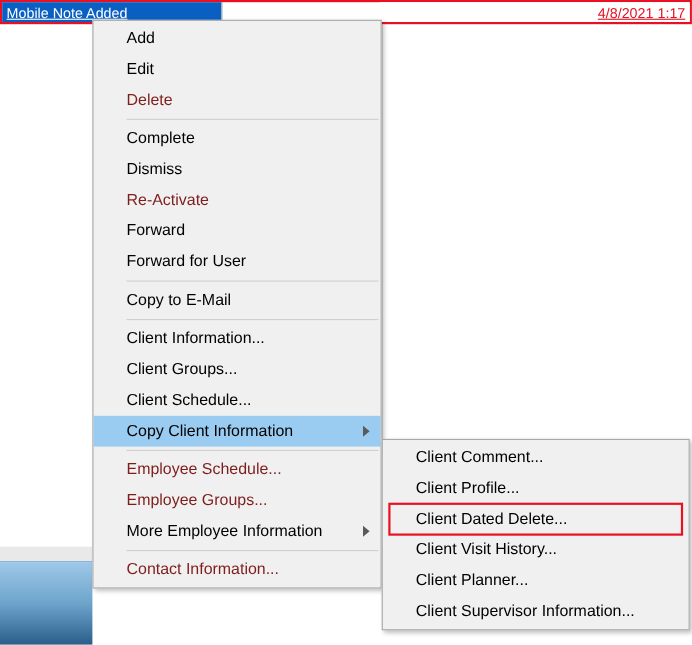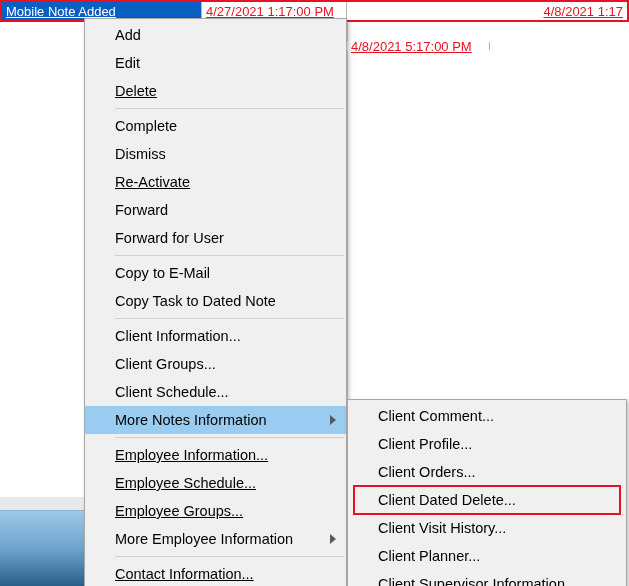--- a/index.html
+++ b/index.html
@@ -68,22 +68,21 @@
       height: 28px;
       display: flex;
       align-items: center;
       padding: 0 10px 0 30px;
       font-size: 14.5px;
       color: #000000;
       cursor: default;
       position: relative;
     }
     .menu-item.disabled {
-      color: #000000;
-      text-decoration: underline;
+      color: #7f1d1d;
     }
     .menu-item.highlighted {
       background: #99ccf0;
     }
     .menu-sep {
       height: 1px;
       background: #cfcfcf;
       margin: 3px 2px 3px 30px;
     }
     .submenu-arrow {
@@ -143,65 +142,61 @@
       border-left: 1px solid #d0d0d0;
     }
   </style>
 </head>
 <body>
 
 <div class="right-bg"></div>
 
 <div class="top-row">
   <div class="cell selected">Mobile Note Added</div>
-  <div class="cell red-date">4/27/2021 1:17:00 PM</div>
   <div class="cell red-date narrow">4/8/2021 5:17:00 PM</div>
   <div class="cell red-date end">4/8/2021 1:17</div>
 </div>
 
 <div class="white-strip"></div>
 <div class="bottom-bg"></div>
 
 <div class="context-menu">
   <div class="menu-item">Add</div>
   <div class="menu-item">Edit</div>
   <div class="menu-item disabled">Delete</div>
   <div class="menu-sep"></div>
   <div class="menu-item">Complete</div>
   <div class="menu-item">Dismiss</div>
   <div class="menu-item disabled">Re-Activate</div>
   <div class="menu-item">Forward</div>
   <div class="menu-item">Forward for User</div>
   <div class="menu-sep"></div>
   <div class="menu-item">Copy to E-Mail</div>
-  <div class="menu-item">Copy Task to Dated Note</div>
   <div class="menu-sep"></div>
   <div class="menu-item">Client Information...</div>
   <div class="menu-item">Client Groups...</div>
   <div class="menu-item">Client Schedule...</div>
   <div class="menu-item highlighted">
-    <span>More Notes Information</span>
+    <span>Copy Client Information</span>
     <span class="submenu-arrow"></span>
   </div>
   <div class="menu-sep"></div>
-  <div class="menu-item disabled">Employee Information...</div>
   <div class="menu-item disabled">Employee Schedule...</div>
   <div class="menu-item disabled">Employee Groups...</div>
   <div class="menu-item">
     <span>More Employee Information</span>
     <span class="submenu-arrow"></span>
   </div>
   <div class="menu-sep"></div>
   <div class="menu-item disabled">Contact Information...</div>
 </div>
 
 <div class="submenu">
   <div class="menu-item">Client Comment...</div>
   <div class="menu-item">Client Profile...</div>
-  <div class="menu-item">Client Orders...</div>
   <div class="submenu-item-box">
     <div class="menu-item">Client Dated Delete...</div>
     <div class="red-box" style="top:-1px; left:5px; right:5px; bottom:-1px;"></div>
   </div>
   <div class="menu-item">Client Visit History...</div>
   <div class="menu-item">Client Planner...</div>
   <div class="menu-item">Client Supervisor Information...</div>
 </div>
 
 </body></html>

